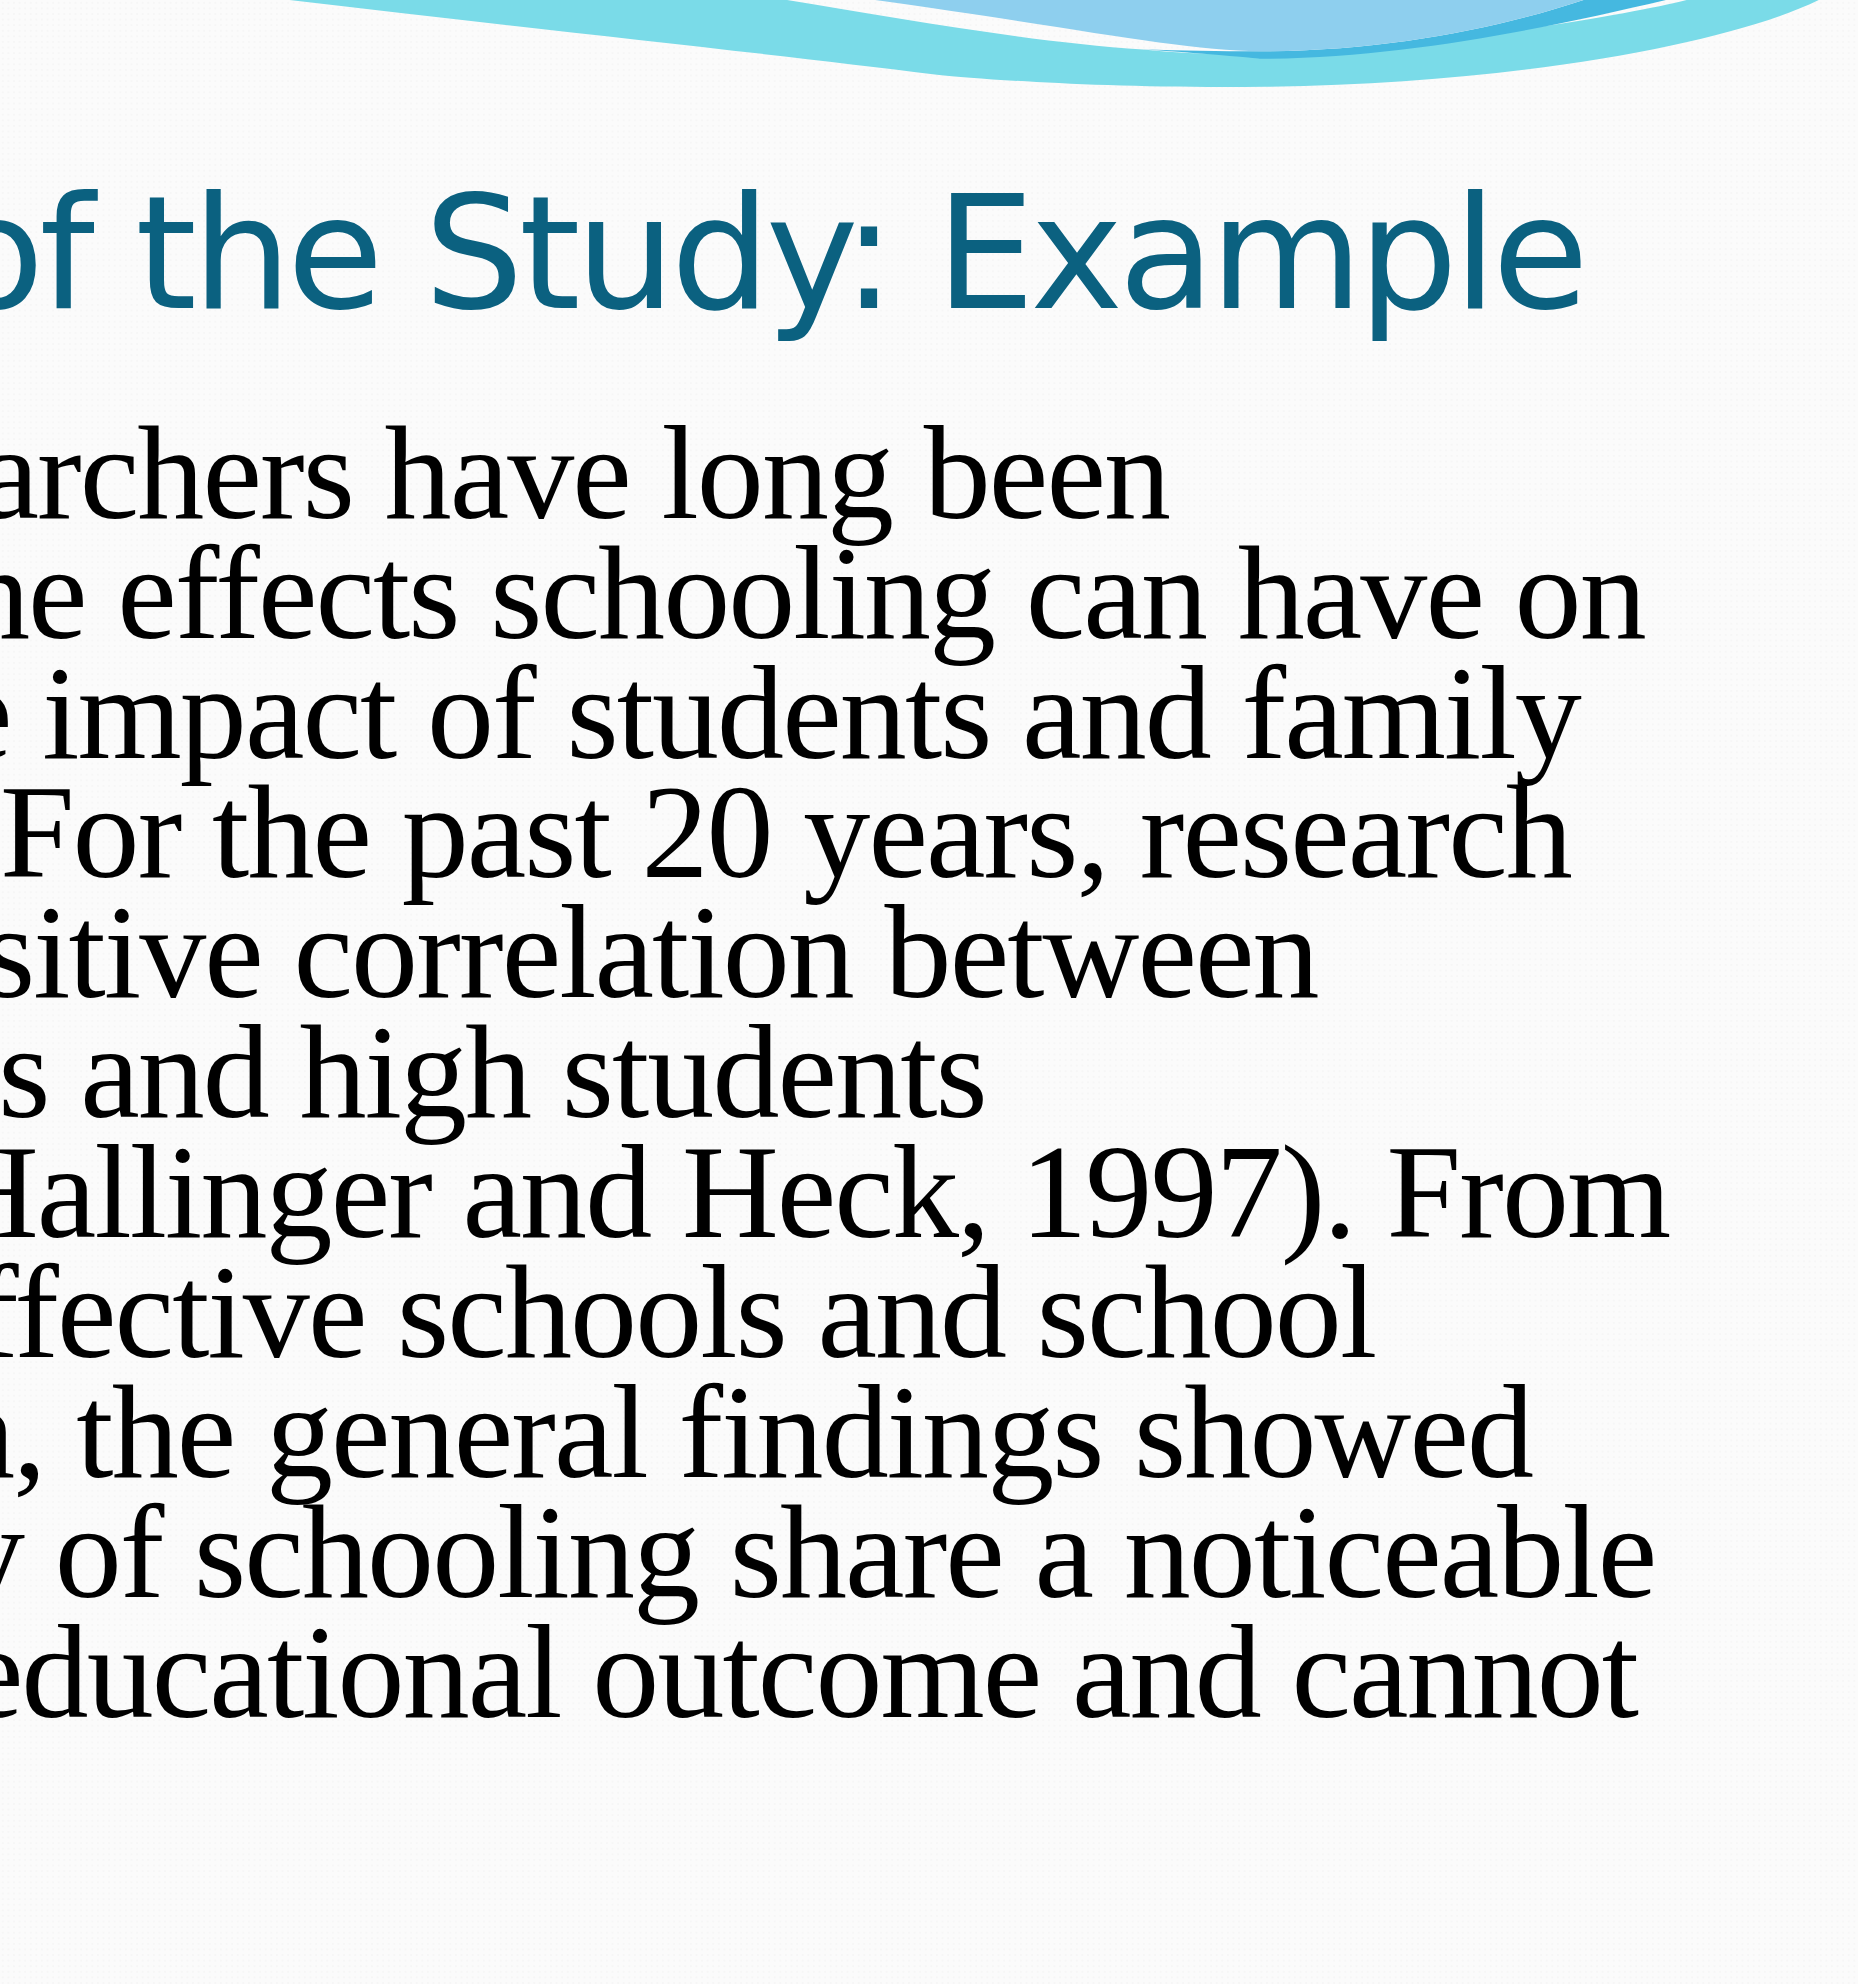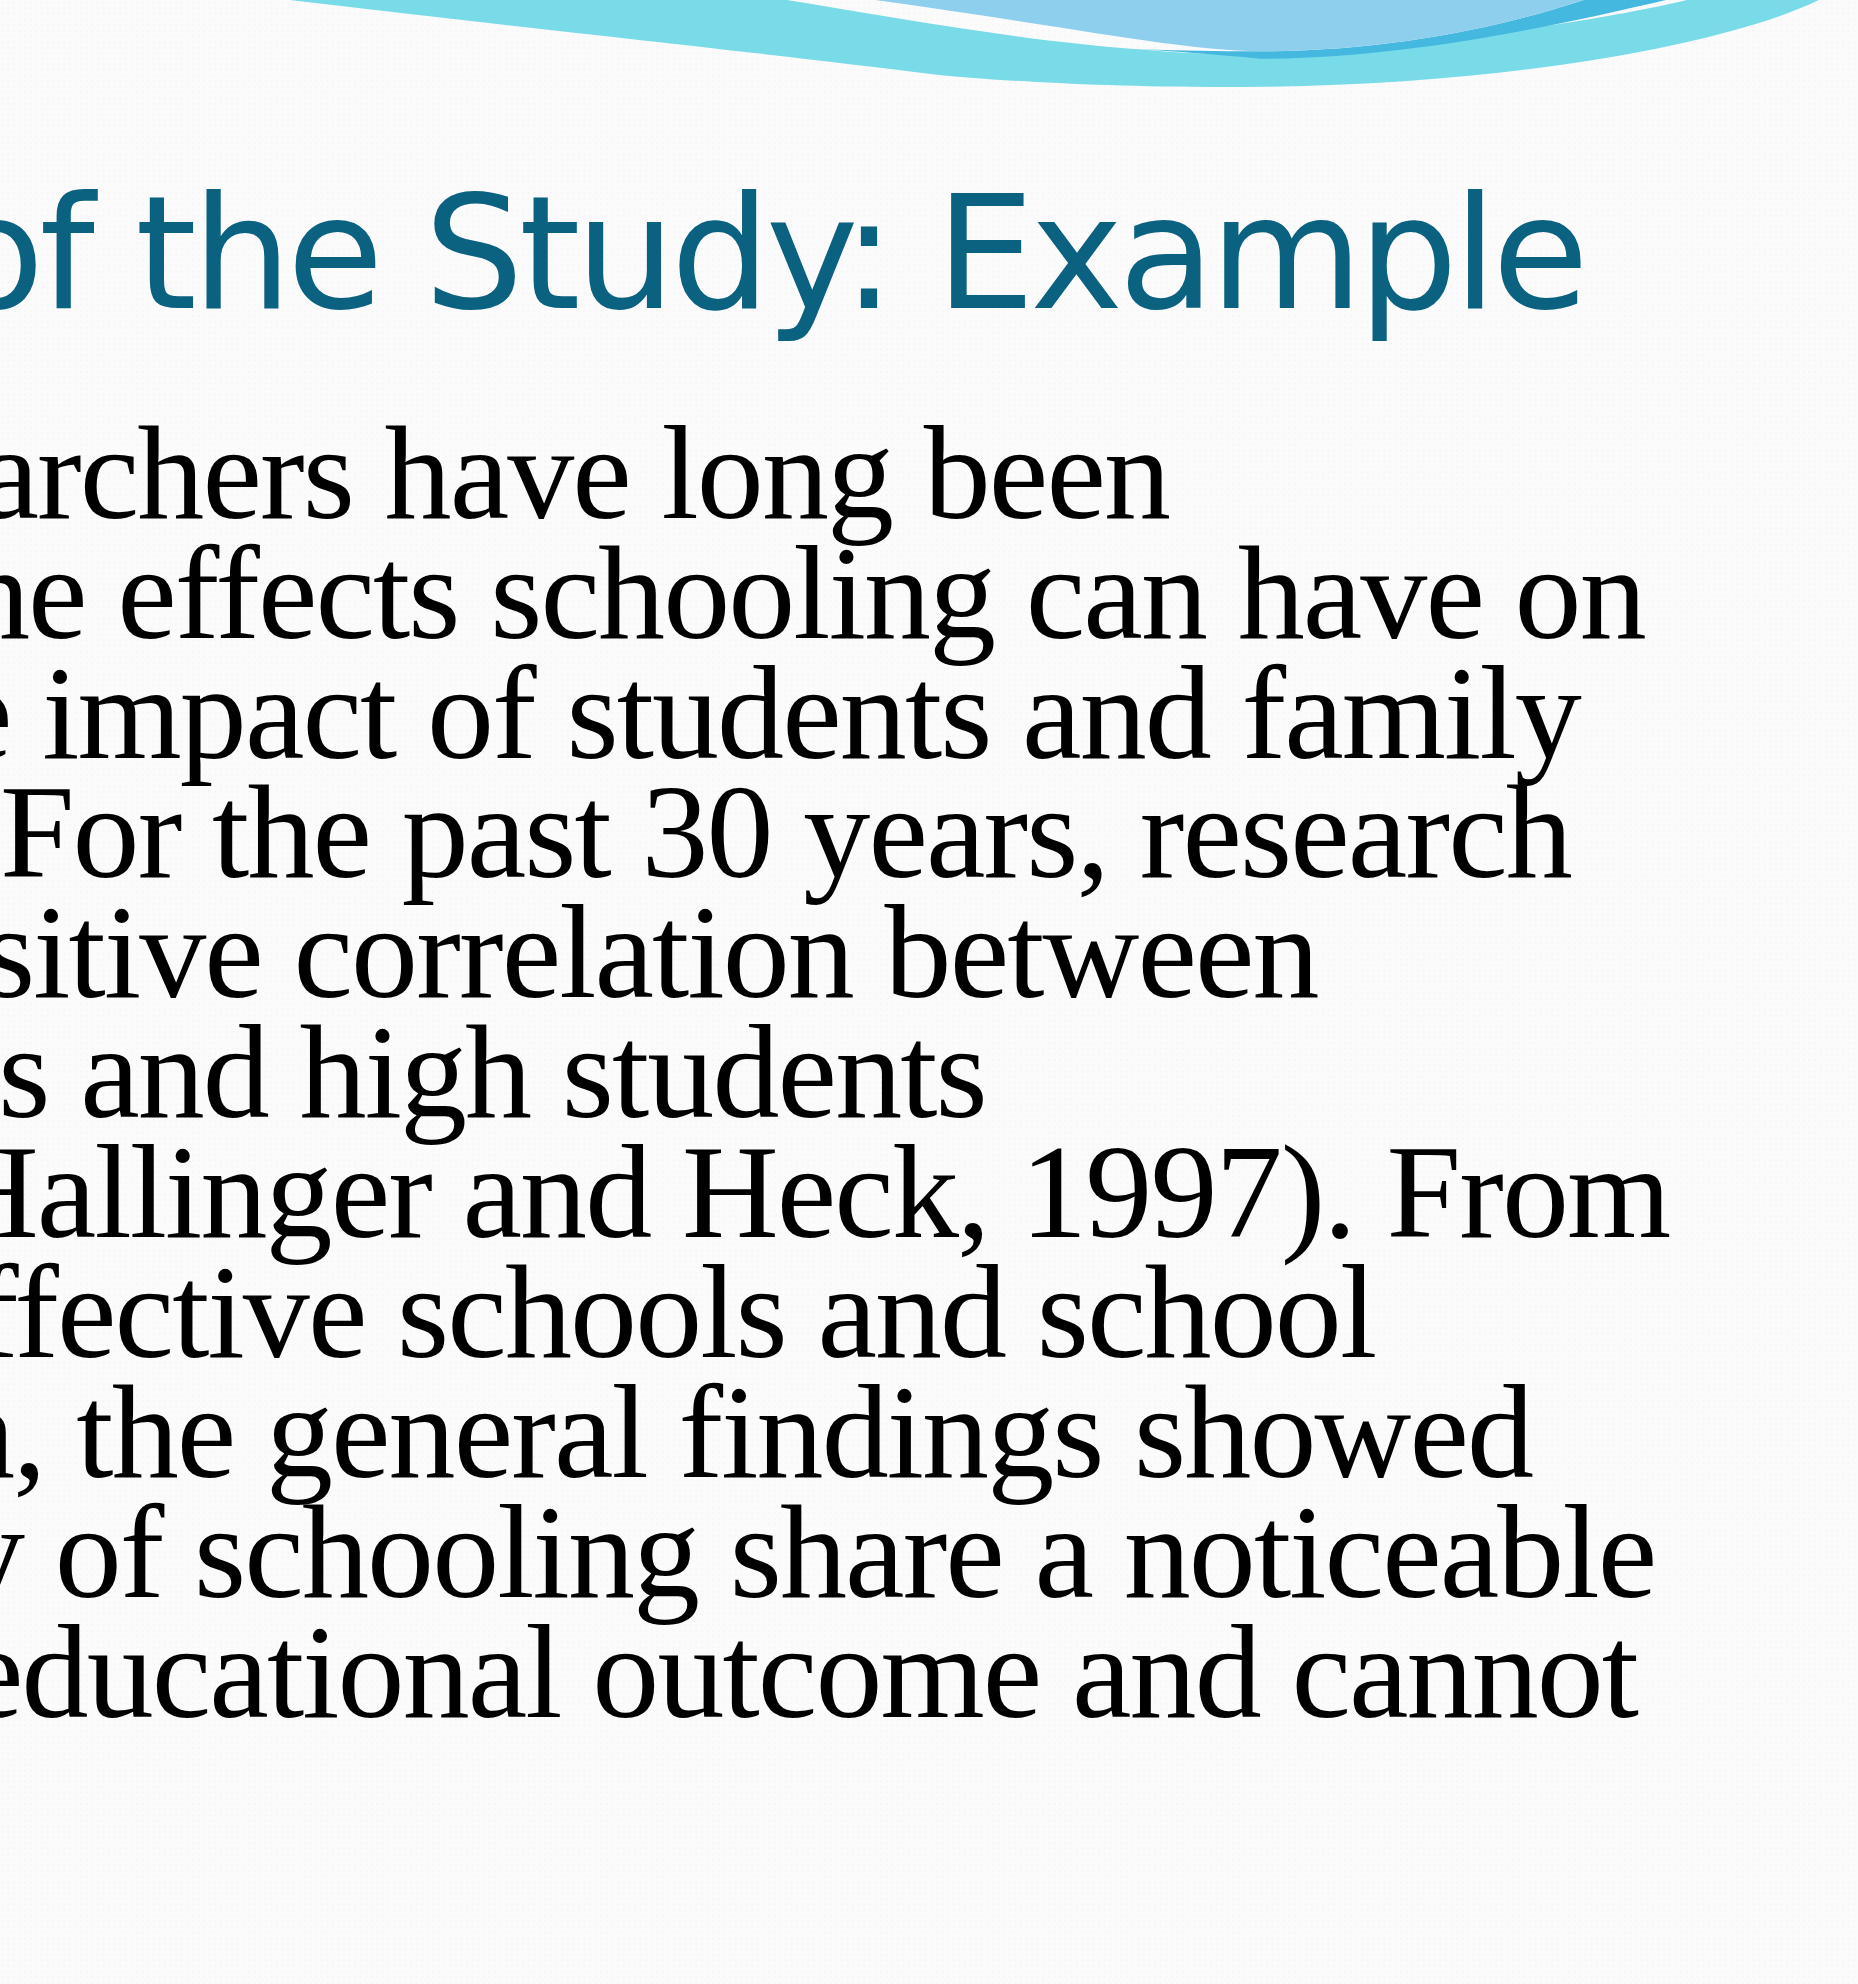--- a/index.html
+++ b/index.html
@@ -71,21 +71,21 @@
 
     <path d="M934,0 L1690,0 C1600,30 1480,55 1345,55 C1260,54 1150,30 934,0 Z" fill="#8ecfee"></path>
   </svg>
 
   <h1 class="title">d of the Study: Example</h1>
 
   <div class="body-text">
     <div class="line" style="left:-20.6px; top:406px;">archers have long been</div>
     <div class="line" style="left:-37px; top:526px;">he effects schooling can have on</div>
     <div class="line" style="left:-47px; top:646px;">e impact of students and family</div>
-    <div class="line" style="left:0px;   top:765px;"> For the past 30 years, research</div>
+    <div class="line" style="left:0px;   top:765px;"> For the past 20 years, research</div>
     <div class="line" style="left:-17px; top:885px;">sitive correlation between</div>
     <div class="line" style="left:-37px; top:1005px;">ls and high students</div>
     <div class="line" style="left:-58px; top:1125px;">Hallinger and Heck, 1997). From</div>
     <div class="line" style="left:-26px; top:1245px;">ffective schools and school</div>
     <div class="line" style="left:-52px; top:1365px;">h, the general findings showed</div>
     <div class="line" style="left:-42px; top:1485px;">y of schooling share a noticeable</div>
     <div class="line" style="left:-36px; top:1605px;">educational outcome and cannot</div>
   </div>
 
 </div>

